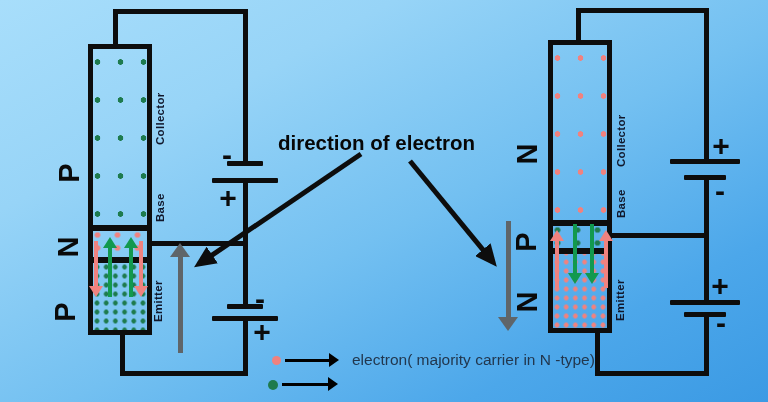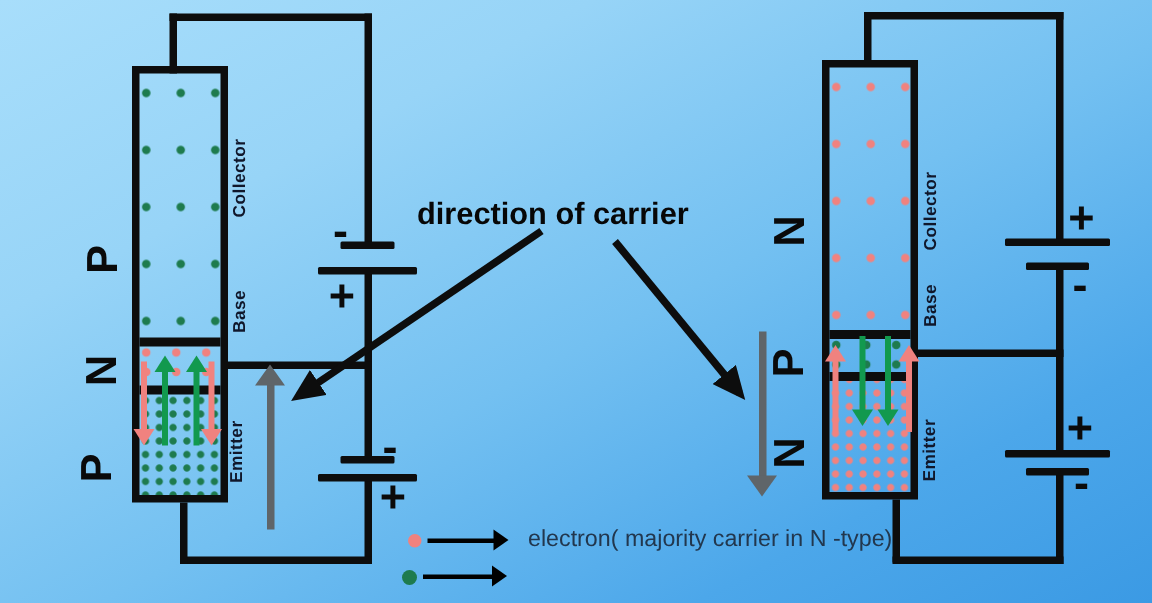--- a/index.html
+++ b/index.html
@@ -163,21 +163,21 @@
 
   <div class="vlabel" style="left:613px;top:110px;height:62px;">Collector</div>
   <div class="vlabel" style="left:613px;top:188px;height:32px;">Base</div>
   <div class="vlabel" style="left:612px;top:274px;height:52px;">Emitter</div>
 
   <div class="garrow down" style="left:496px;top:221px;height:110px;">
       <i class="shaft"></i>
       <i class="head"></i>
     </div>
 
-  <div class="title">direction of carrier</div>
+  <div class="title">direction of electron</div>
 
   <svg class="ann" style="left:183px;top:150px;" width="182" height="128" viewBox="0 0 182 128">
     <defs>
       <marker id="ahL" markerUnits="userSpaceOnUse" markerWidth="22" markerHeight="20" refX="16" refY="10" orient="auto">
         <polygon points="0,0 22,10 0,20" fill="#0d0d0d"></polygon>
       </marker>
     </defs>
     <line x1="178" y1="4" x2="16" y2="114" stroke="#0d0d0d" stroke-width="5" marker-end="url(#ahL)"></line>
   </svg>
 

